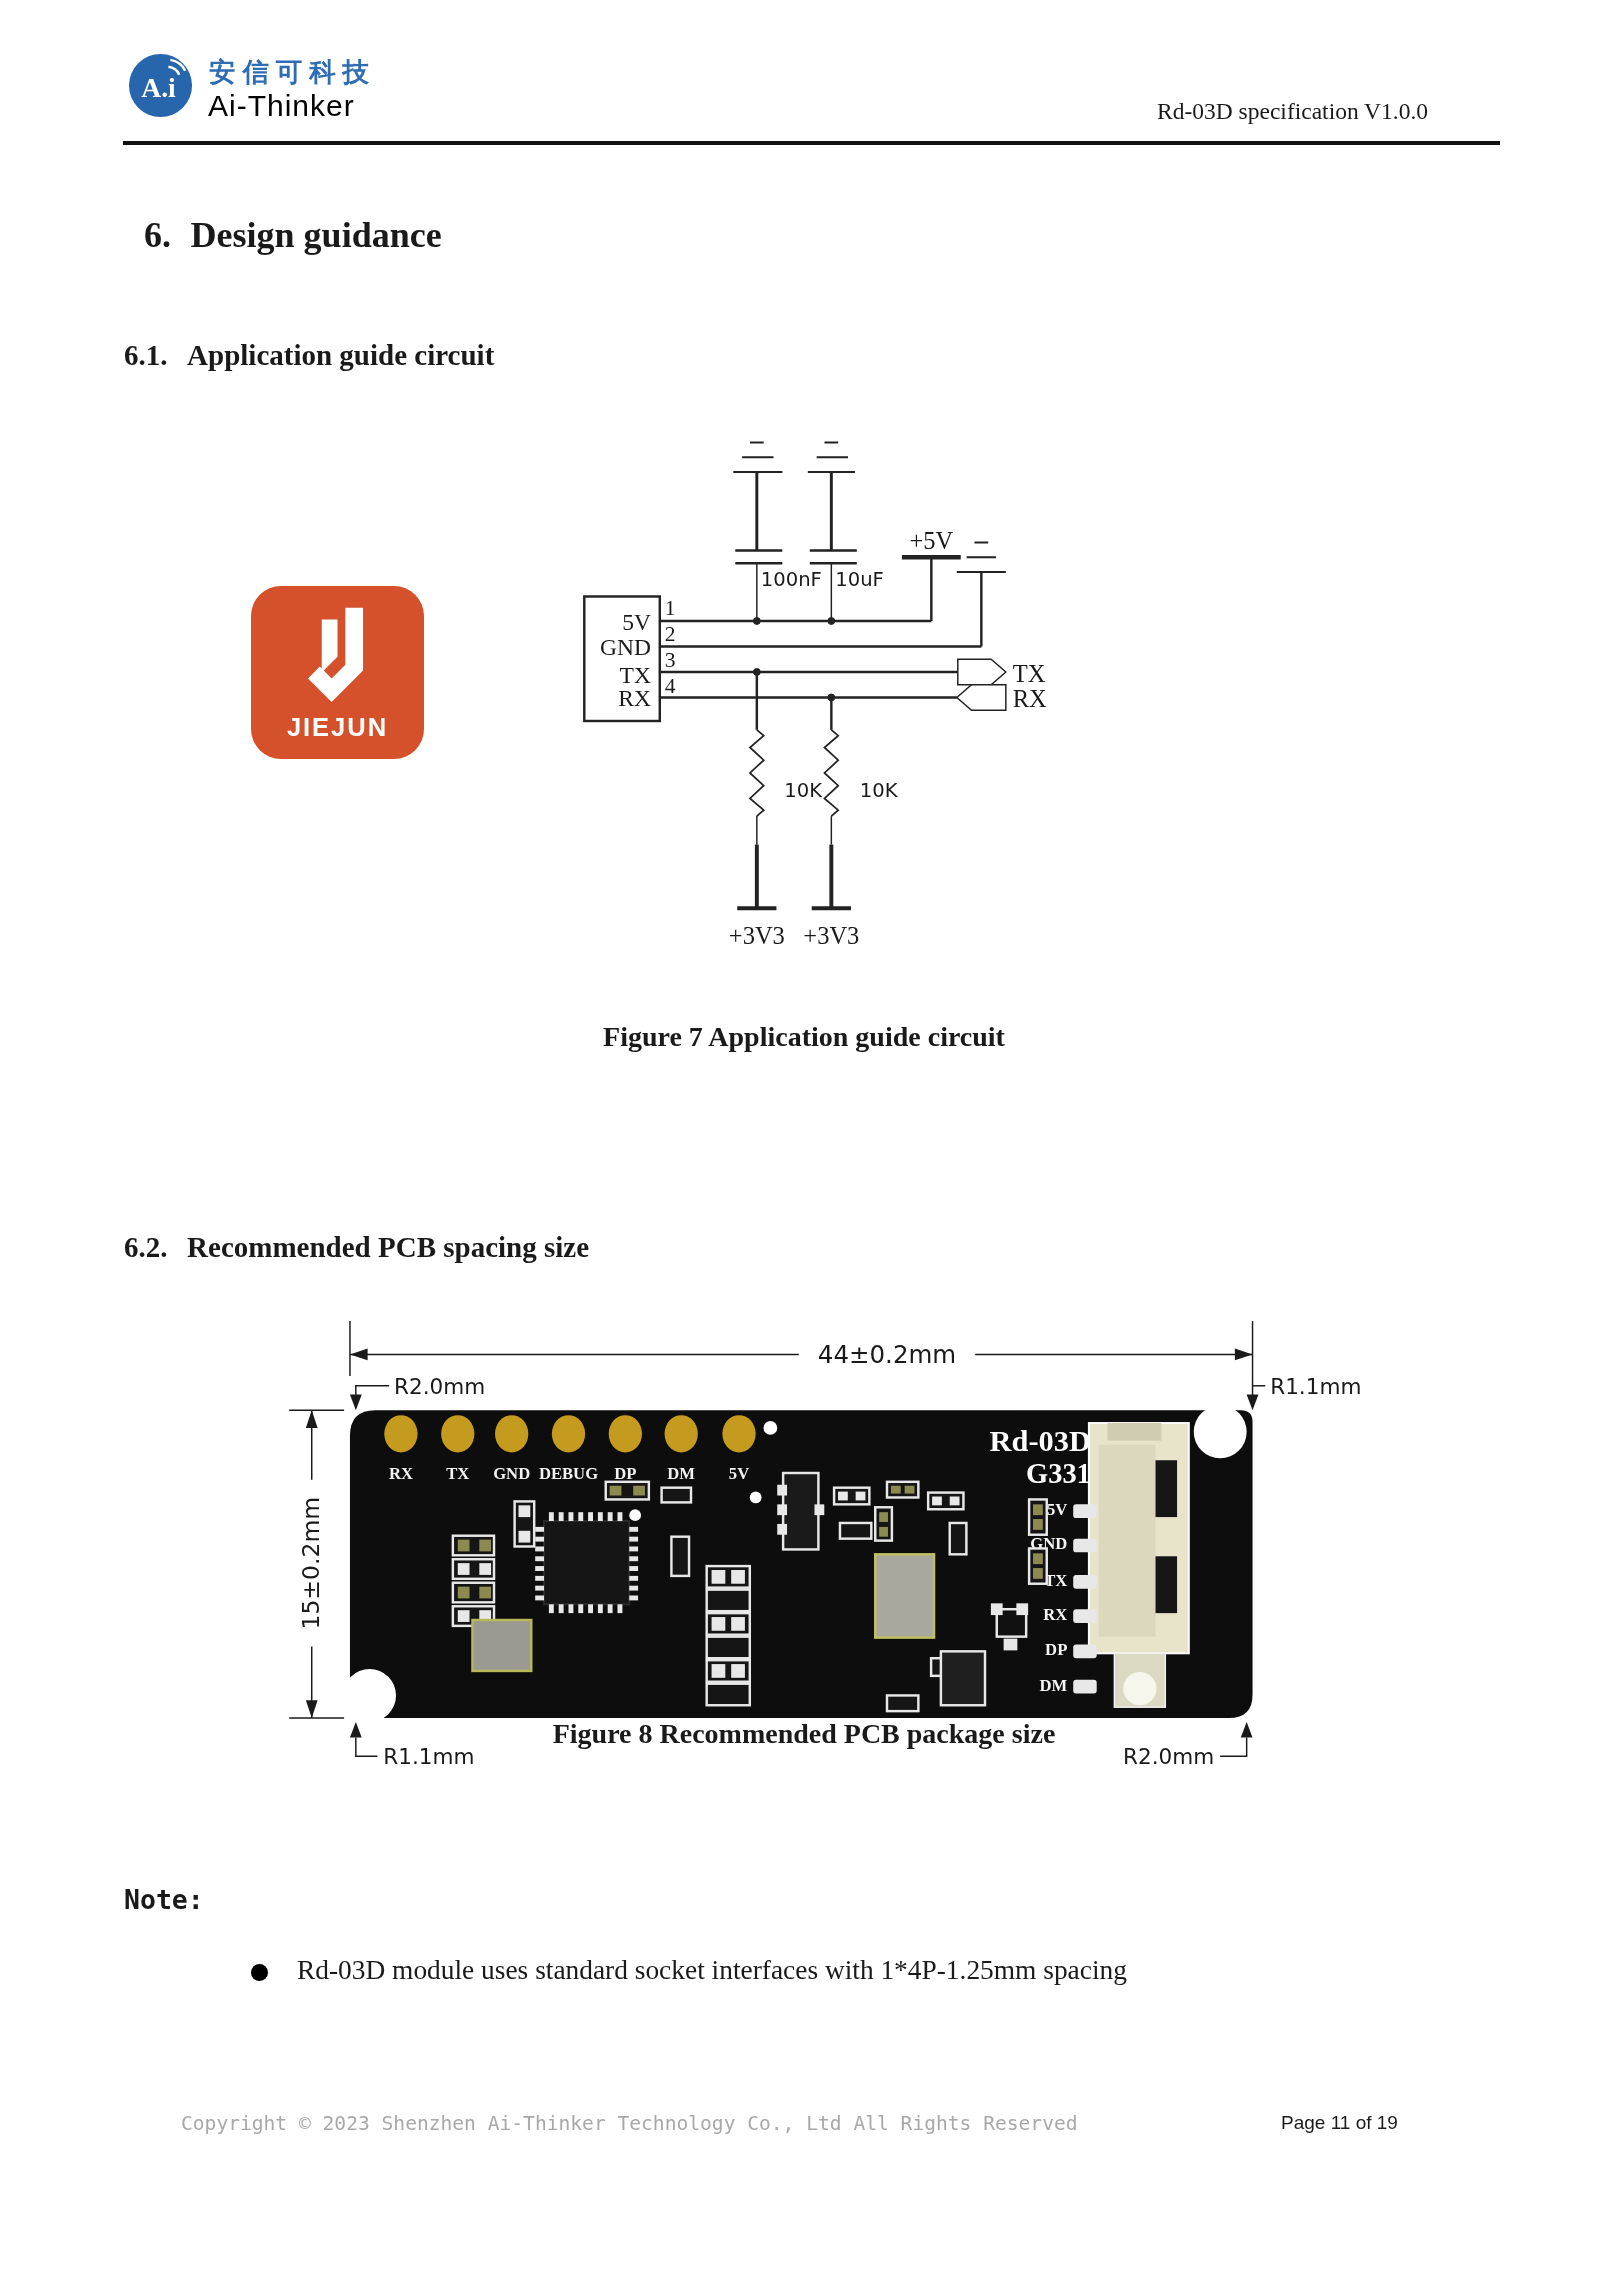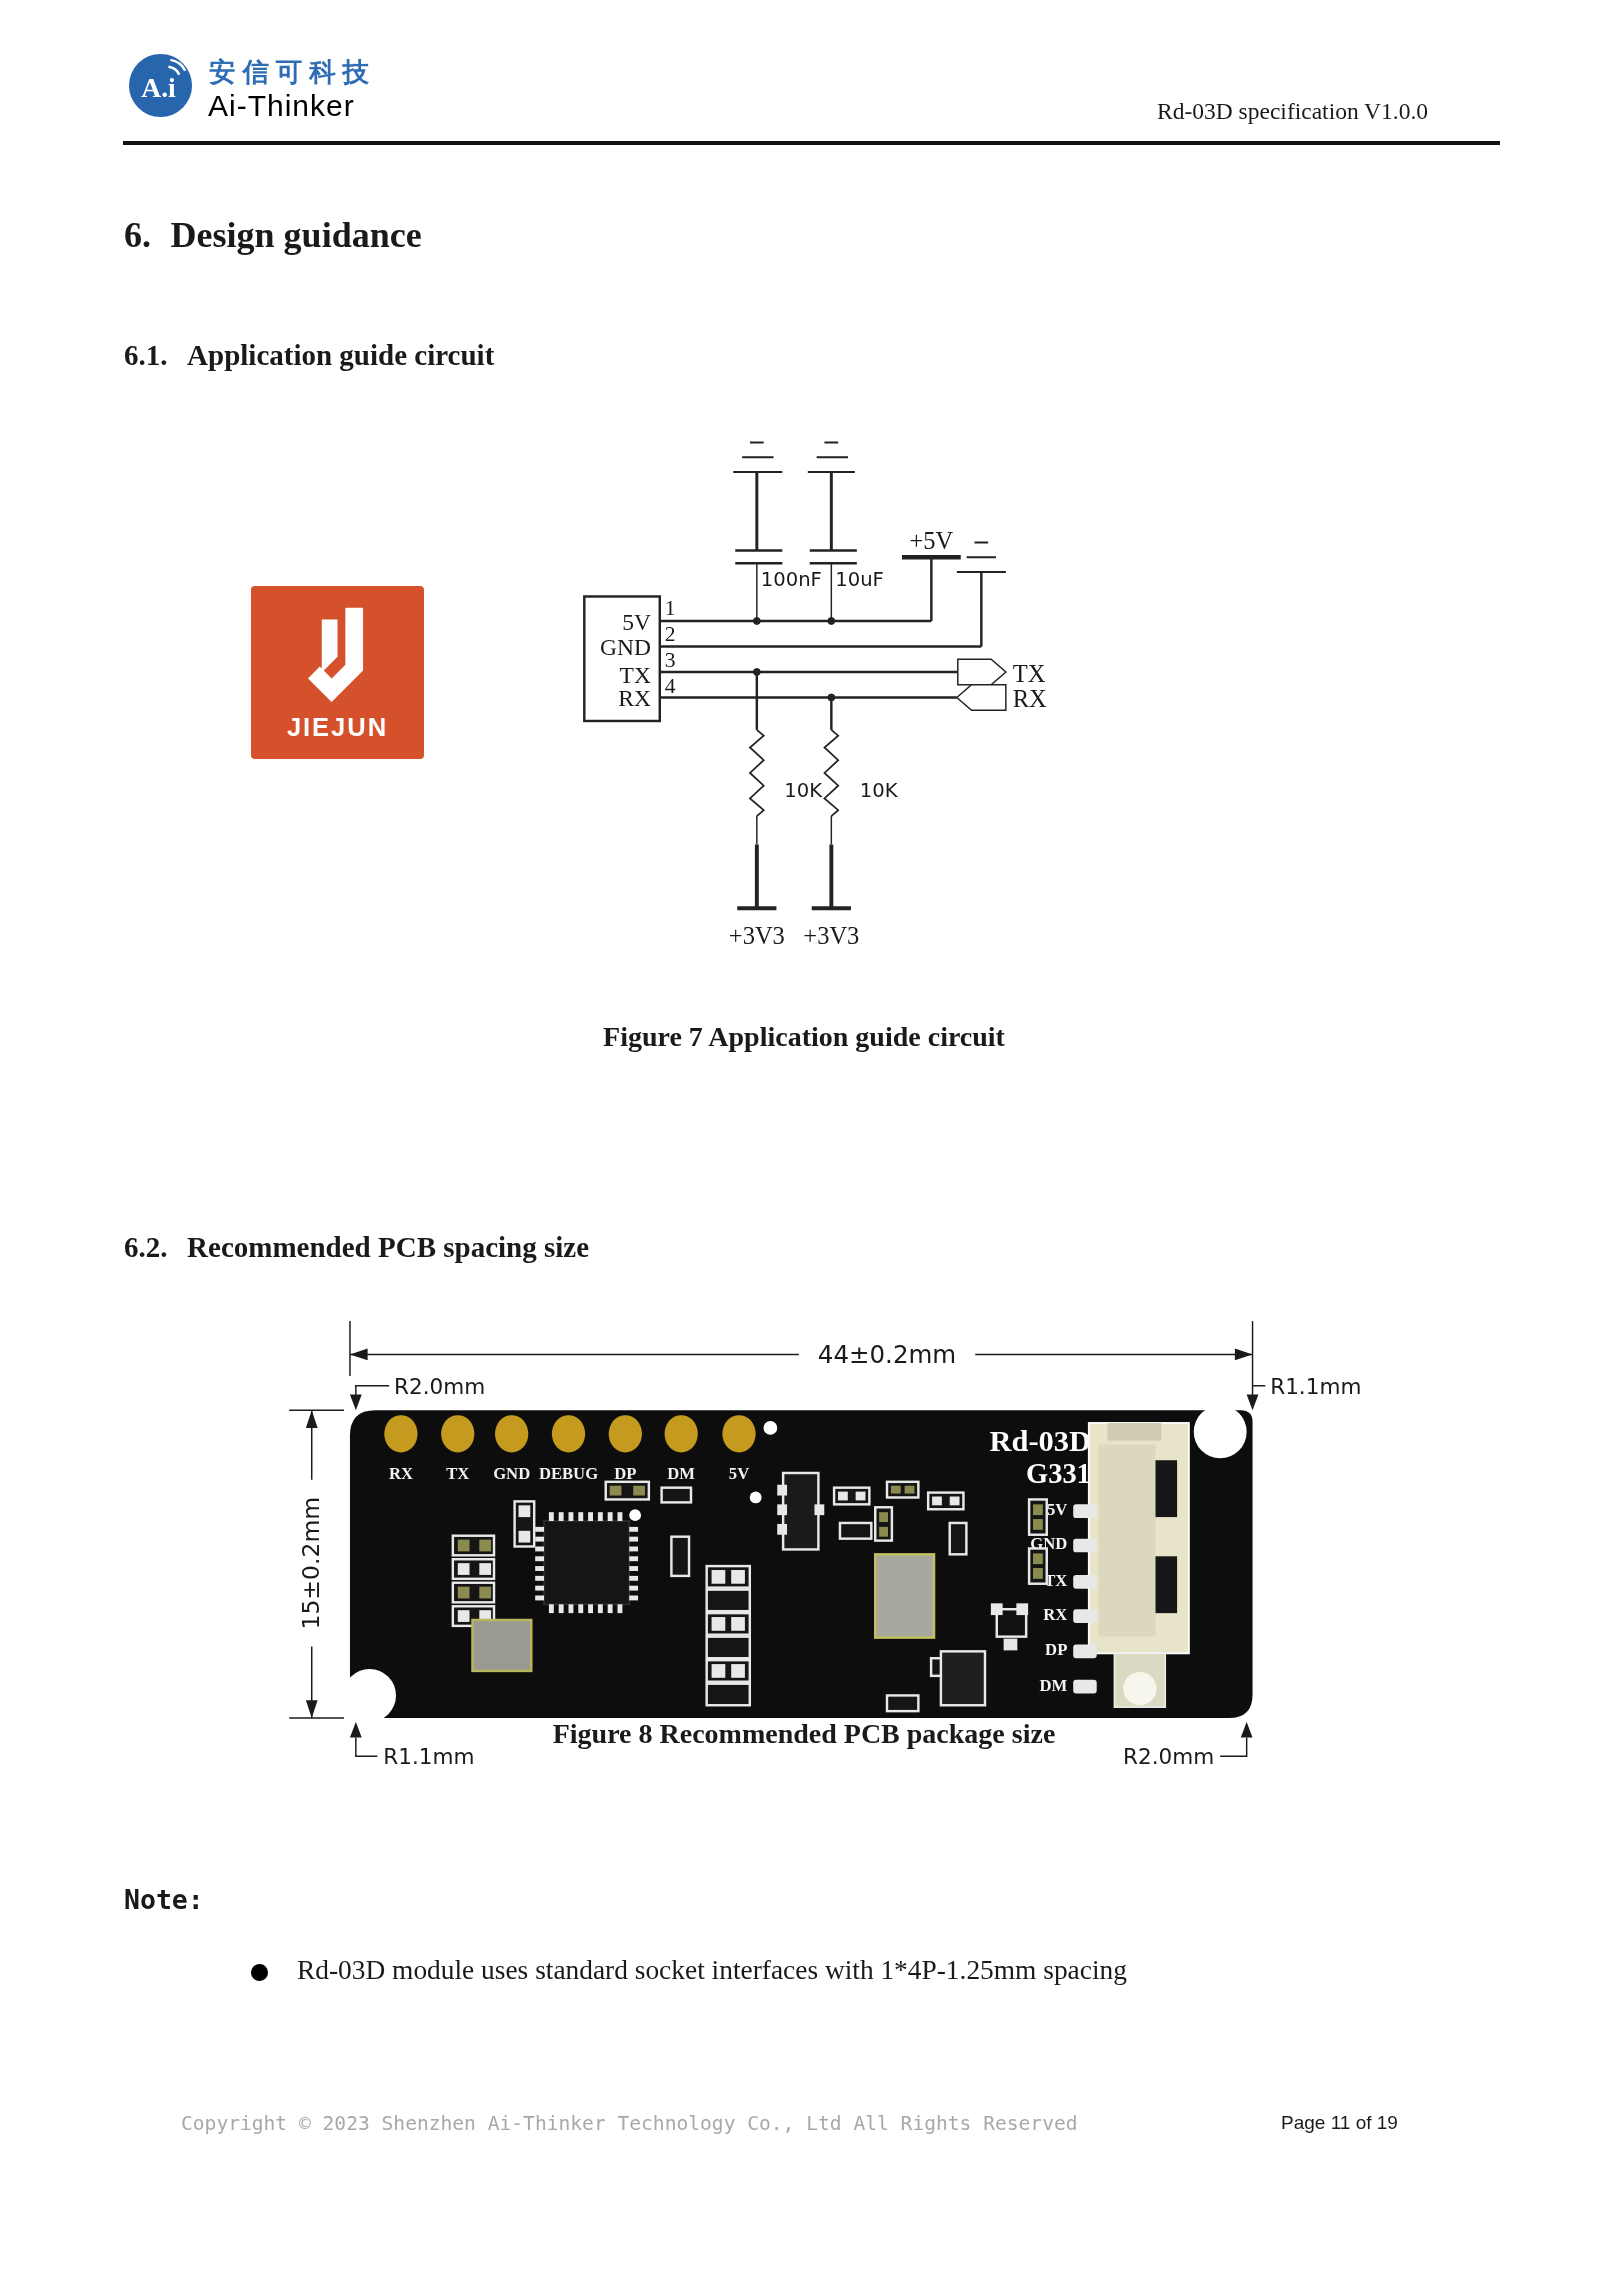--- a/index.html
+++ b/index.html
@@ -3,30 +3,30 @@
 <meta charset="utf-8">
 <style>
   html,body{margin:0;padding:0;background:#888;}
   .page{position:relative;width:1621px;height:2293px;background:#ffffff;overflow:hidden;
         font-family:"Liberation Serif", serif;color:#1a1a1a;}
   .abs{position:absolute;}
   .hdr-cn{font-family:"DejaVu Sans", sans-serif;color:#2e6cb4;font-size:26.5px;letter-spacing:6.9px;font-weight:bold;}
   .hdr-en{font-family:"Liberation Sans", sans-serif;color:#000000;font-size:30px;letter-spacing:1px;}
   .doc-title{font-size:23.5px;}
   .rule{background:#111;height:3.9px;}
-  .h1{font-weight:bold;font-size:36px;}
+  .h1{font-weight:bold;font-size:36px;margin-left:20px;}
   .h2{font-weight:bold;font-size:29px;}
   .h1 .num,.h2 .num{margin-right:19.6px;}
   .caption{width:1608px;text-align:center;font-weight:bold;font-size:28px;}
   .note-label{font-family:"DejaVu Sans Mono", monospace;font-weight:bold;font-size:26.5px;}
   .bullet-dot{width:16.7px;height:16.7px;border-radius:50%;background:#000;}
   .bullet-text{font-size:27.4px;}
   .footer{font-family:"DejaVu Sans Mono", monospace;font-size:19.6px;color:#a8a8a8;}
   .footer-page{font-family:Liberation Sans, sans-serif;font-size:19px;color:#1a1a1a;}
-  .jiejun{width:173px;height:173px;border-radius:4px;background:#d5512b;}
+  .jiejun{width:173px;height:173px;border-radius:30px;background:#d5512b;}
   svg text{font-family:"Liberation Serif", serif;}
   svg text.sans{font-family:"DejaVu Sans", sans-serif;}
 </style>
 </head>
 <body>
 
 <div class="page">
 
   <svg class="abs" style="left:128px;top:51px;" width="67" height="69" viewBox="0 0 68 70">
     <circle cx="33" cy="35" r="32" fill="#2765ad"></circle>

